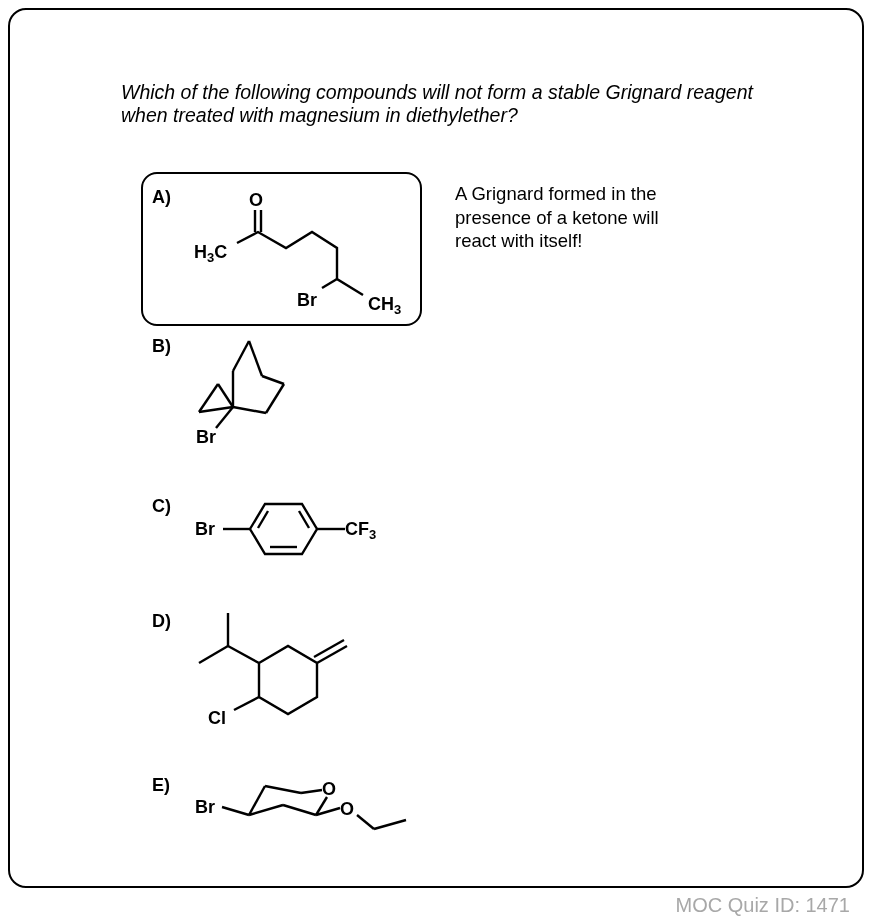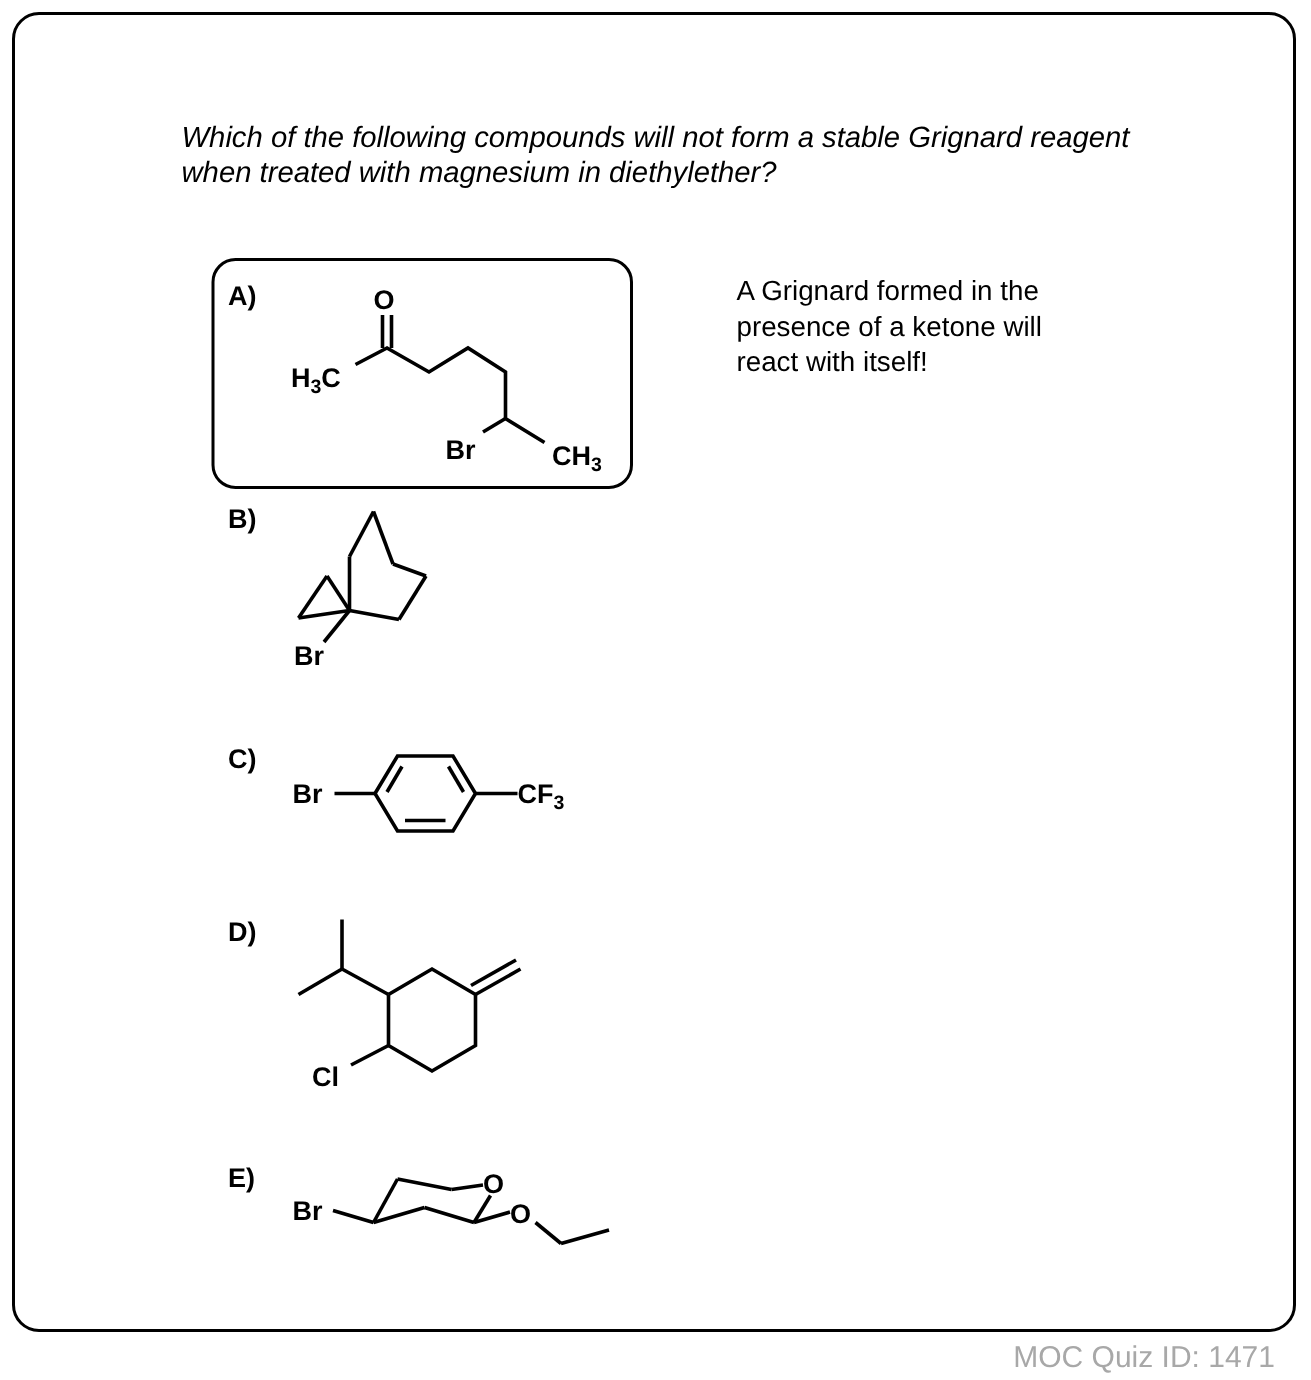--- a/index.html
+++ b/index.html
@@ -5,21 +5,21 @@
   html, body { margin:0; padding:0; background:#ffffff; }
   body { width:874px; height:920px; position:relative; overflow:hidden;
          font-family:"Liberation Sans", sans-serif; color:#000; }
   .card { position:absolute; left:8px; top:8px; width:856px; height:880px;
           border:2.5px solid #000; border-radius:18px; box-sizing:border-box; }
   .question { position:absolute; left:121px; top:81px; width:680px;
               font-size:19.5px; line-height:23px;font-style:italic; }
   .answer-box { position:absolute; left:141px; top:172px; width:281px; height:154px;
                 border:2.5px solid #000; border-radius:16px; box-sizing:border-box; }
   .explanation { position:absolute; left:455px; top:182px; width:240px;
-                 font-size:18.5px; line-height:23.5px;margin-left:36px; }
+                 font-size:18.5px; line-height:23.5px; }
   .opt-label { position:absolute; font-weight:bold; font-size:18px; }
   svg.mol { position:absolute; overflow:visible; }
   svg.mol line, svg.mol polyline, svg.mol path { stroke:#000; stroke-width:2.4; fill:none; stroke-linecap:butt; stroke-linejoin:miter; }
   svg.mol text { font-family:"Liberation Sans", sans-serif; font-weight:bold; font-size:18px; fill:#000; }
   svg.mol tspan.sub { font-size:13px; }
   .quiz-id { position:absolute; right:24px; top:894px; font-size:20px; color:#a8a8a8; }
 </style>
 </head>
 <body>
 

